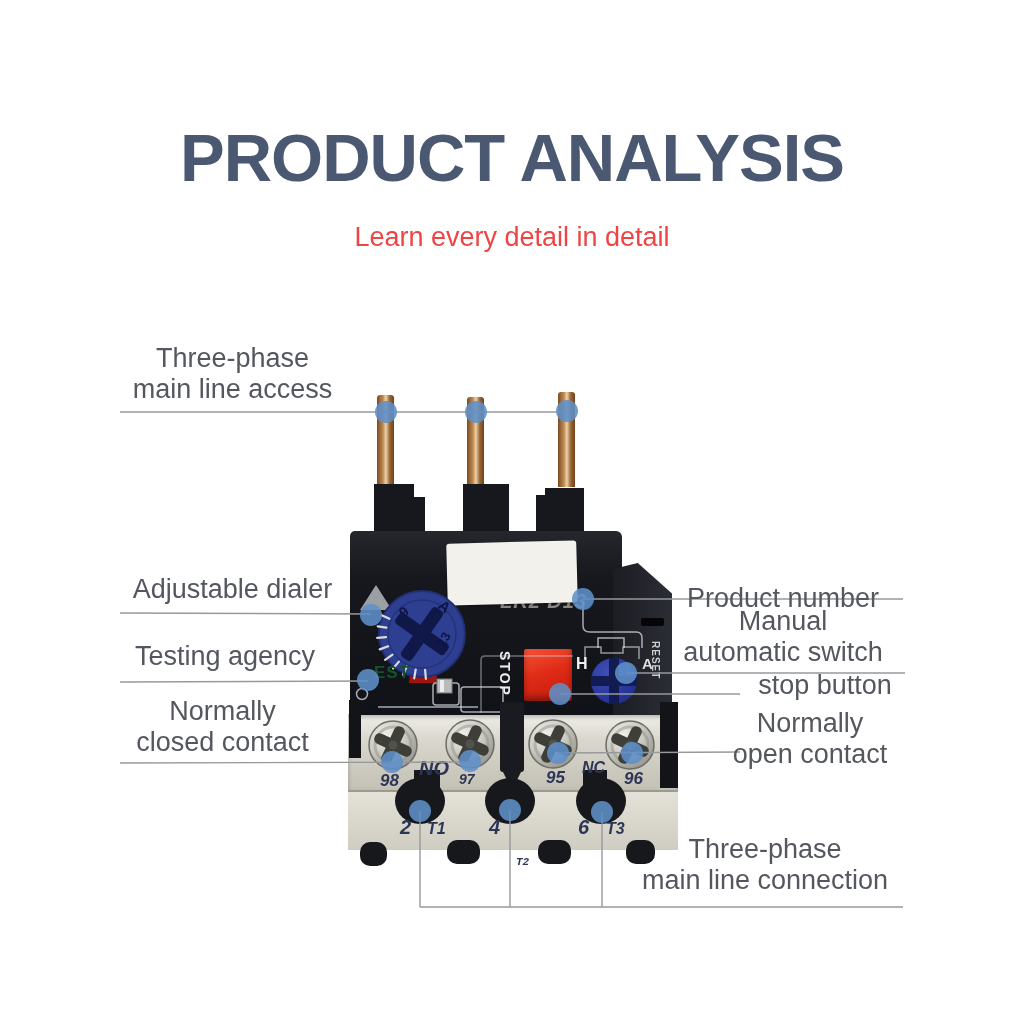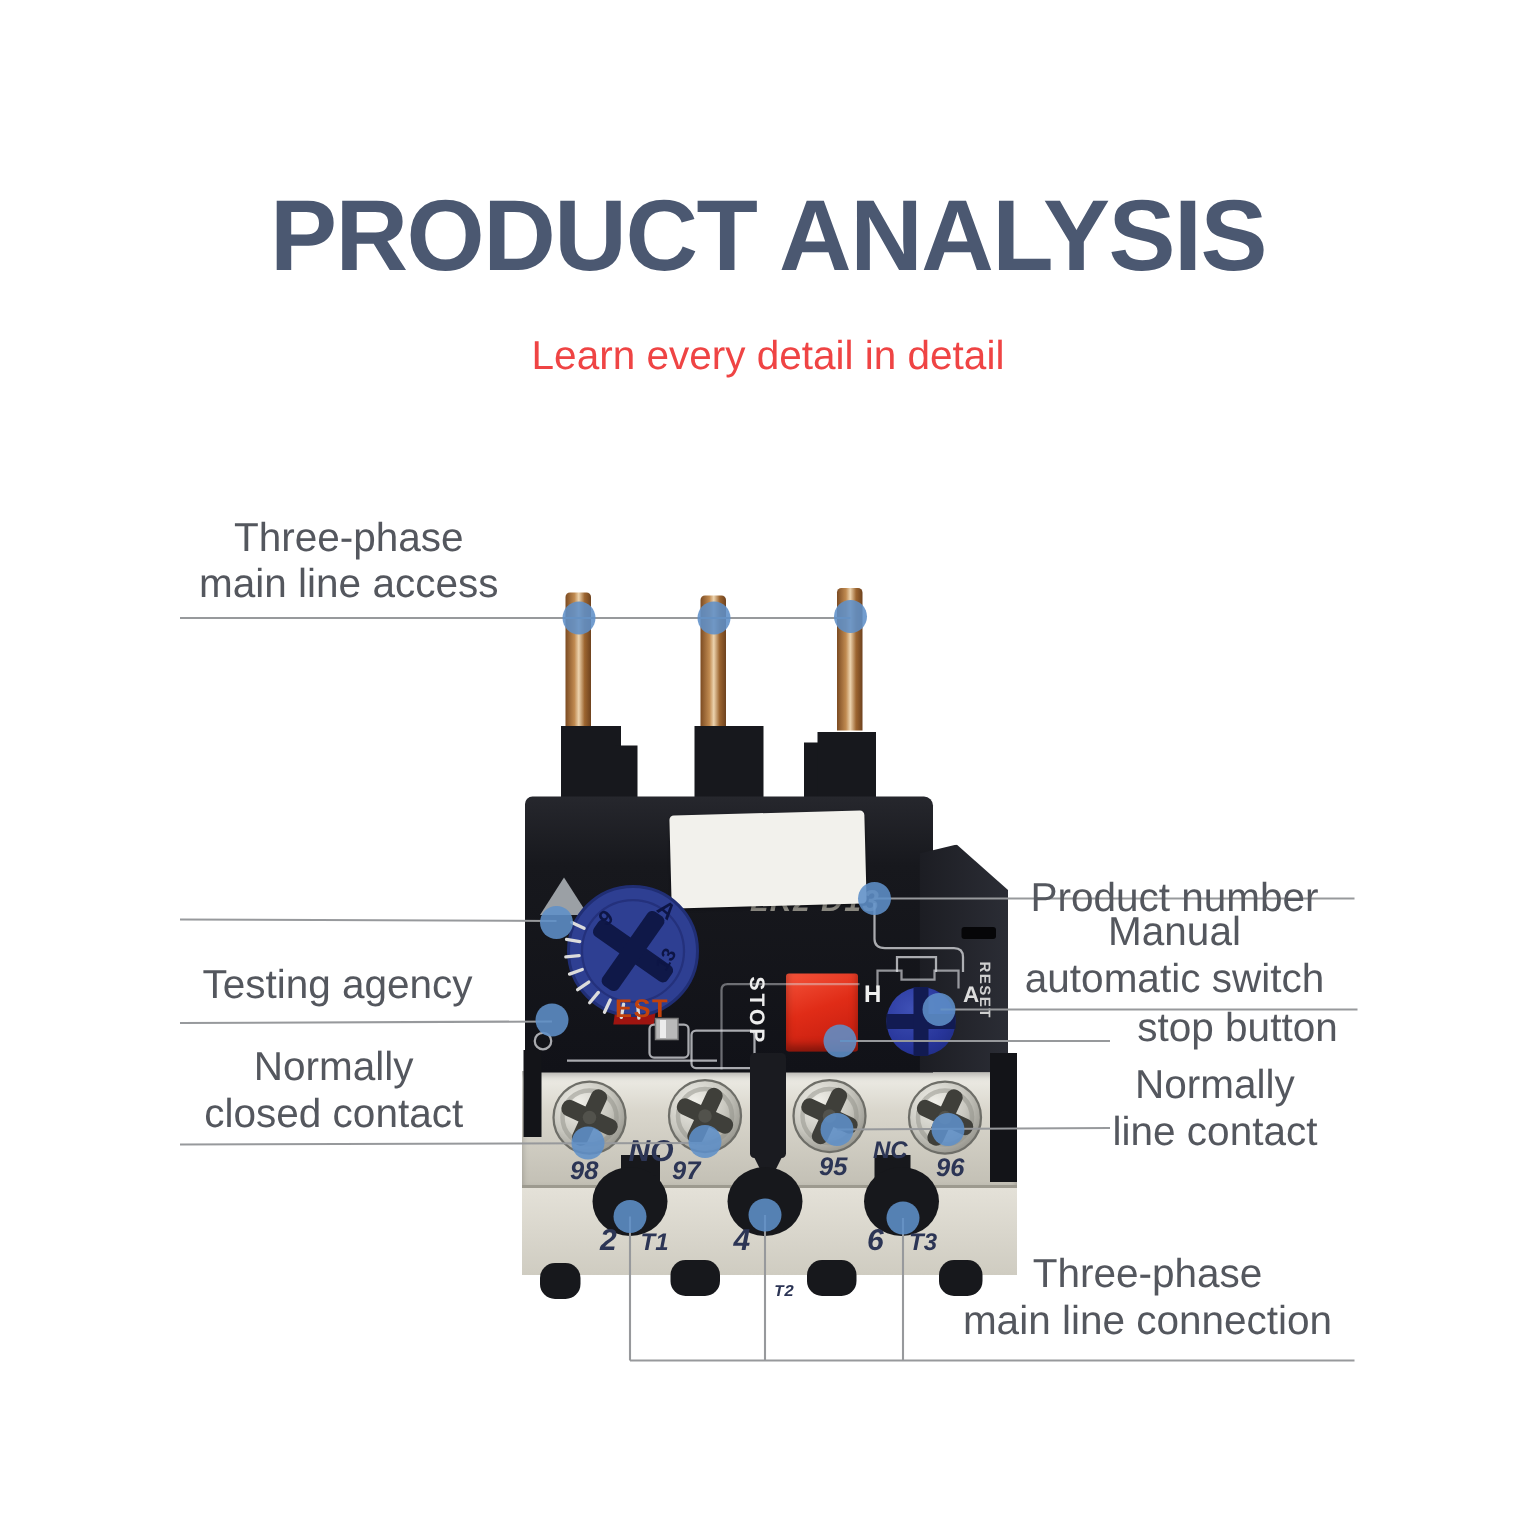--- a/index.html
+++ b/index.html
@@ -32,21 +32,21 @@
        background:linear-gradient(90deg,#1c1d23,#2b2d35);
        clip-path:polygon(0 4%,42% 0,100% 20%,100% 100%,0 100%);}
   .vent{left:641px;top:618px;width:23px;height:8px;background:#060608;z-index:4;border-radius:2px;}
   .sticker{left:447px;top:542px;width:130px;height:62px;background:#f2f1ec;border-radius:3px;
        transform:rotate(-1.5deg);z-index:3;box-shadow:0 1px 2px rgba(0,0,0,0.35);}
   .model{left:500px;top:590px;width:120px;z-index:2;color:#8a8880;font-size:20px;
        font-weight:bold;font-style:italic;letter-spacing:1px;}
   .tri{left:360px;top:585px;width:0;height:0;z-index:4;
        border-left:16px solid transparent;border-right:16px solid transparent;
        border-bottom:25px solid #9ba0a5;}
-  .est{left:374px;top:663px;color:#c2410c;font-size:17px;font-weight:bold;letter-spacing:1px;z-index:6;margin-left:36px;}
+  .est{left:374px;top:663px;color:#14532d;font-size:17px;font-weight:bold;letter-spacing:1px;z-index:6;}
   .redtab{left:410px;top:667px;width:27px;height:16px;background:#9e1410;transform:skewX(-8deg);z-index:4;}
   .stoptxt{left:497px;top:651px;height:64px;writing-mode:vertical-rl;color:#ededed;
        font-size:14px;font-weight:bold;letter-spacing:2px;z-index:6;}
   .redbtn{left:524px;top:649px;width:48px;height:52px;z-index:4;border-radius:2px;
        background:linear-gradient(160deg,#f4533a 0%,#e02c17 45%,#c01b0e 100%);
        box-shadow:inset 0 -4px 6px rgba(0,0,0,0.35);}
   .hlab{left:576px;top:655px;color:#f0f0f0;font-size:16px;font-weight:bold;z-index:6;}
   .alab{left:642px;top:655px;color:#dddddd;font-size:15px;font-weight:bold;z-index:6;}
   .switch{left:591px;top:658px;width:46px;height:46px;border-radius:50%;z-index:4;
        background:radial-gradient(circle at 35% 32%,#3e50b5 0%,#27359a 60%,#1b2878 100%);}
@@ -107,21 +107,21 @@
     <div class="abs resettxt">RESET</div>
 
     <div class="abs sidetab" style="left:349px;top:700px;width:12px;height:58px;"></div>
     <div class="abs sidetab" style="left:660px;top:702px;width:18px;height:86px;"></div>
 
     <div class="abs strip1"></div>
     <div class="abs strip2"></div>
 
     <div class="abs term" style="left:380px;top:771px;font-size:17px;">98</div>
     <div class="abs term" style="left:419px;top:757px;font-size:20px;">NO</div>
-    <div class="abs term" style="left:448px;top:771px;font-size:17px;">97</div>
+    <div class="abs term" style="left:459px;top:771px;font-size:14px;">97</div>
     <div class="abs term" style="left:546px;top:768px;font-size:17px;">95</div>
     <div class="abs term" style="left:582px;top:759px;font-size:16px;">NC</div>
     <div class="abs term" style="left:624px;top:769px;font-size:17px;">96</div>
 
     <div class="abs term" style="left:400px;top:816px;font-size:20px;">2</div>
     <div class="abs term" style="left:427px;top:820px;font-size:16px;">T1</div>
     <div class="abs term" style="left:489px;top:816px;font-size:20px;">4</div>
     <div class="abs term" style="left:516px;top:856px;font-size:11px;font-family:Liberation Mono, monospace;">T2</div>
     <div class="abs term" style="left:578px;top:816px;font-size:20px;">6</div>
     <div class="abs term" style="left:606px;top:820px;font-size:16px;">T3</div>
@@ -238,39 +238,42 @@
       <circle cx="420" cy="811" r="11"></circle>
       <circle cx="510" cy="810" r="11"></circle>
       <circle cx="602" cy="812" r="11"></circle>
     </g>
   </svg>
 
   <div class="abs lbl" style="left:105px;top:343px;width:255px;">
     <div>Three-phase</div>
     <div>main line access</div>
   </div>
+  <div class="abs lbl" style="left:105px;top:574px;width:255px;">
+    <div>Adjustable dialer</div>
+  </div>
   <div class="abs lbl" style="left:105px;top:641px;width:240px;">
     <div>Testing agency</div>
   </div>
   <div class="abs lbl" style="left:100px;top:696px;width:245px;">
     <div>Normally</div>
     <div>closed contact</div>
   </div>
   <div class="abs lbl" style="left:658px;top:583px;width:250px;">
     <div>Product number</div>
   </div>
   <div class="abs lbl" style="left:656px;top:606px;width:254px;">
     <div>Manual</div>
     <div>automatic switch</div>
   </div>
   <div class="abs lbl" style="left:740px;top:670px;width:170px;">
     <div>stop button</div>
   </div>
   <div class="abs lbl" style="left:708px;top:708px;width:204px;">
     <div>Normally</div>
-    <div>line contact</div>
+    <div>open contact</div>
   </div>
   <div class="abs lbl" style="left:616px;top:834px;width:298px;">
     <div>Three-phase</div>
     <div>main line connection</div>
   </div>
 
 </div>
 
 </body></html>

